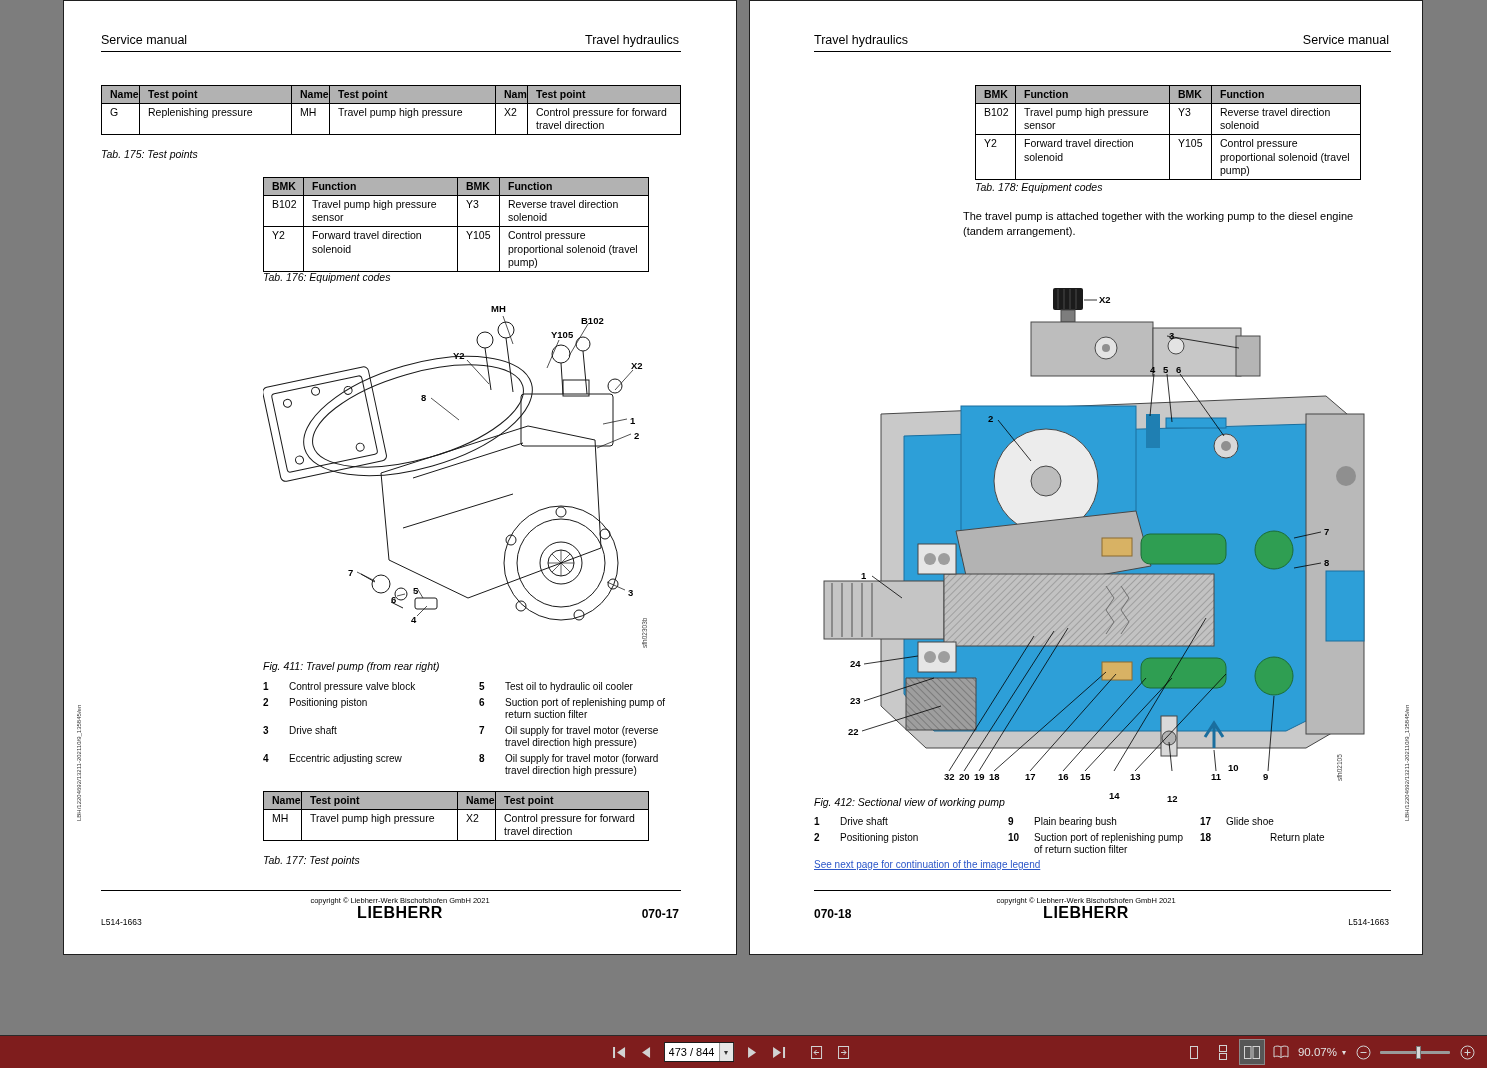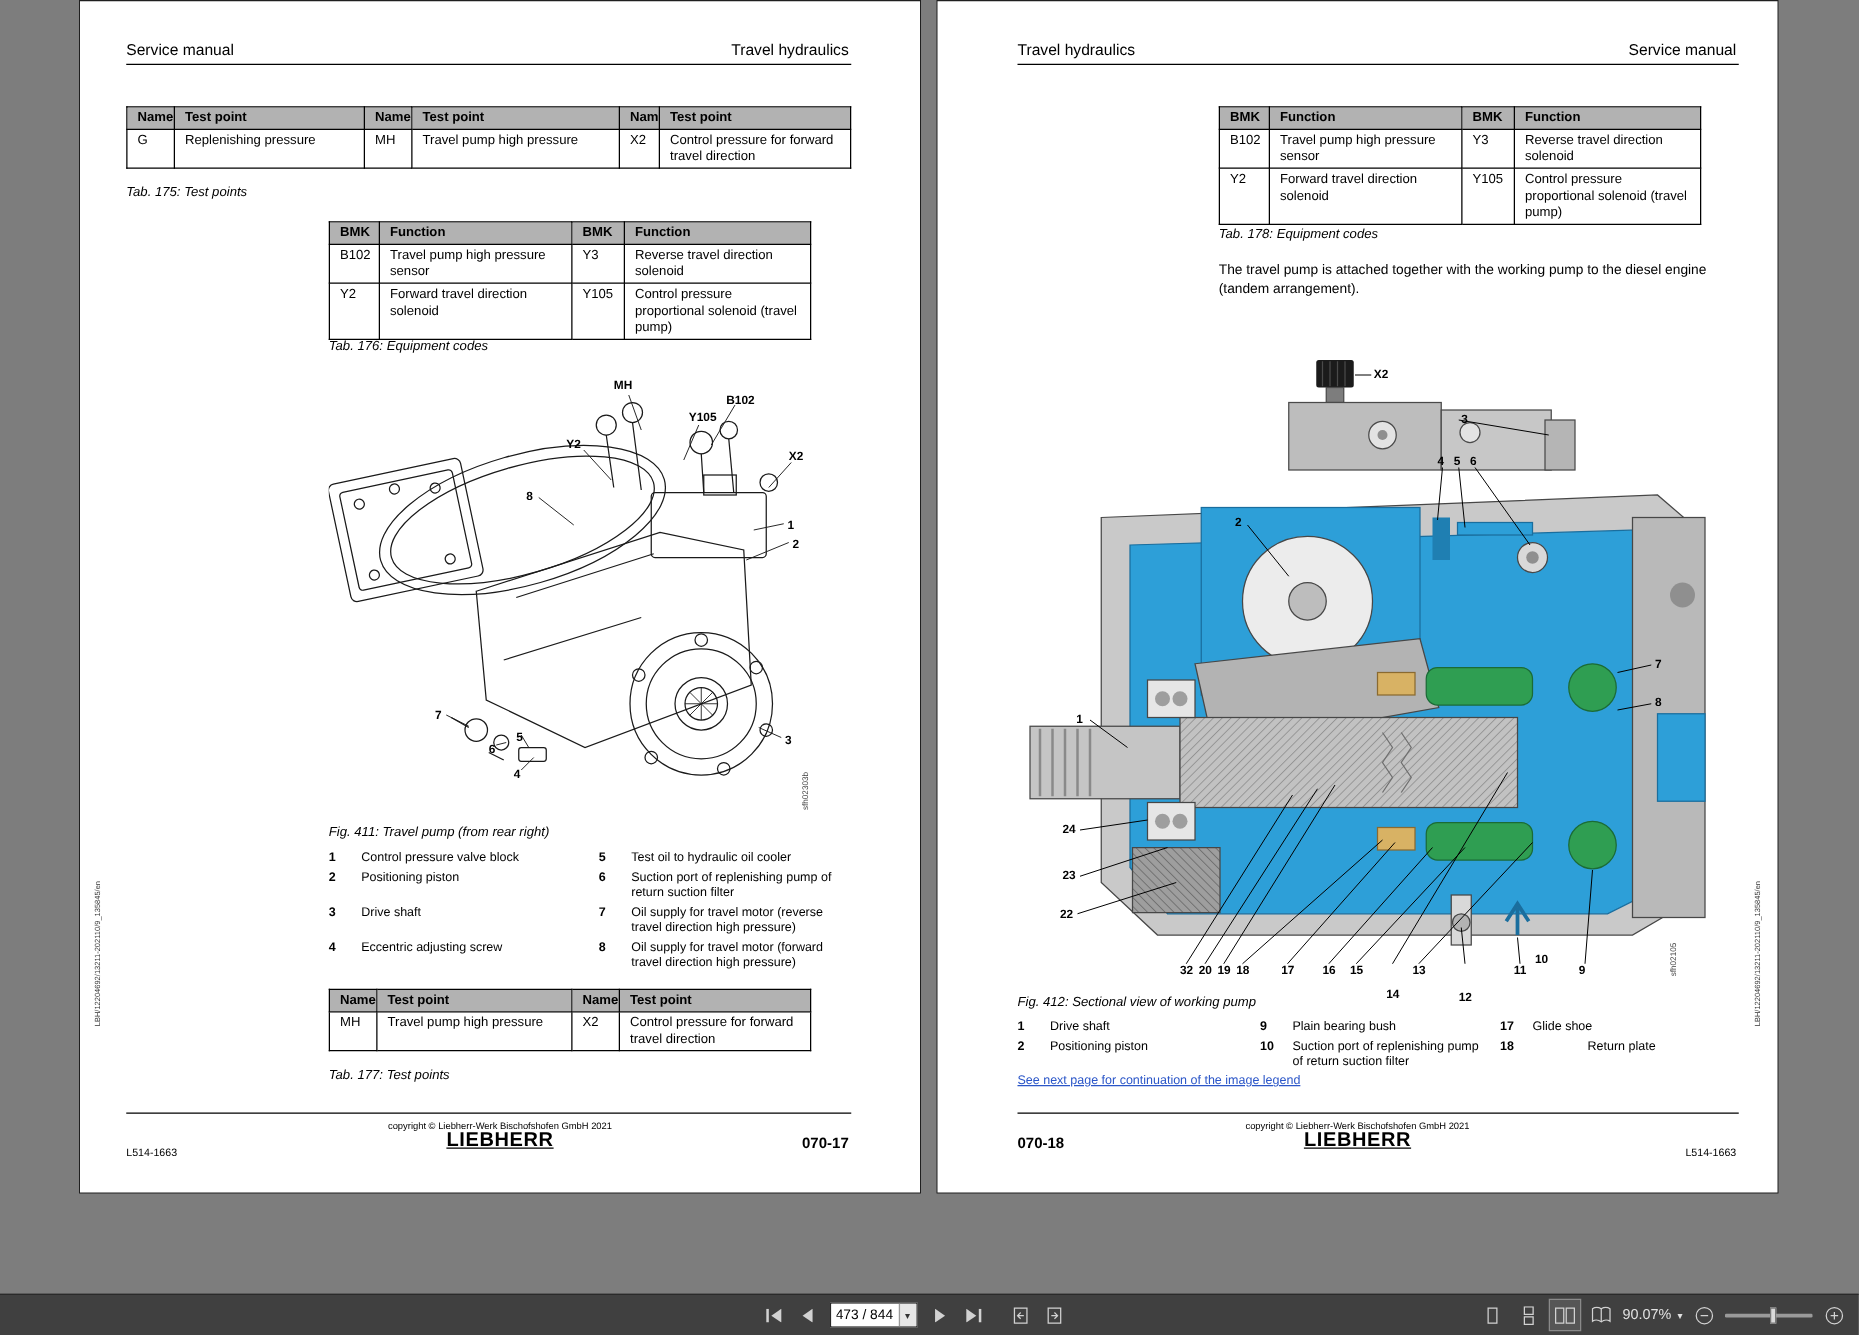--- a/index.html
+++ b/index.html
@@ -24,28 +24,28 @@
   .callout { position:absolute; font-size:9.5px; font-weight:bold; white-space:nowrap; }
 
   .legend-item { display:flex; font-size:10px; line-height:1.25; margin-bottom:3px; }
   .legend-item b { width:26px; flex:none; }
   .lrow { display:grid; grid-template-columns:216px 1fr; align-items:start; }
 
   .para { position:absolute; font-size:11px; line-height:1.35; }
   .note-link { position:absolute; font-size:10px; color:#2b56c8; text-decoration:underline; white-space:nowrap; cursor:pointer; }
 
   .footer-copy { position:absolute; width:100%; text-align:center; font-size:7.5px; }
-  .logo { position:absolute; width:100%; text-align:center; font-size:16px; font-weight:bold; letter-spacing:.5px;text-decoration:underline; }
+  .logo { position:absolute; width:100%; text-align:center; font-size:16px; font-weight:bold; letter-spacing:.5px; }
   .page-num { position:absolute; font-size:12px; font-weight:bold; }
   .doc-code { position:absolute; font-size:8.5px; }
   .margin-code { position:absolute; font-size:6px; color:#333; writing-mode:vertical-rl; transform:rotate(180deg); }
   .img-code { position:absolute; font-size:6.5px; color:#444; writing-mode:vertical-rl; transform:rotate(180deg); }
 
   
-  .toolbar { position:absolute; left:0; right:0; bottom:0; height:33px; background:#404040; border-top:1px solid #2a2a2a; }
+  .toolbar { position:absolute; left:0; right:0; bottom:0; height:33px; background:#7f1d1d; border-top:1px solid #2a2a2a; }
   .toolbar button { background:none; border:none; width:24px; height:24px; display:inline-flex; align-items:center; justify-content:center; color:#d2d2d2; cursor:default; }
   .nav-group { position:absolute; left:50%; top:0; height:100%; transform:translateX(-55%); display:flex; align-items:center; gap:3px; }
   .zoom-group { position:absolute; right:8px; top:0; height:100%; display:flex; align-items:center; gap:5px; }
   .page-box { display:flex; align-items:center; background:#fff; border:1px solid #1c1c1c; height:20px; margin:0 3px; }
   .page-box input { width:54px; height:18px; border:none; outline:none; font-size:11px; padding:0 4px; font-family:"Liberation Sans", sans-serif; }
   .page-box .caret { width:14px; height:18px; border-left:1px solid #9a9a9a; background:#e6e6e6; color:#333; font-size:8px; display:flex; align-items:center; justify-content:center; }
   .zoom-text { color:#e2e2e2; font-size:11.5px; }
   .vm.active { background:#565656; outline:1px solid #8a8a8a; }
   .slider { width:70px; height:3px; background:#9a9a9a; position:relative; border-radius:1px; }
   .slider .handle { position:absolute; left:52%; top:-5px; width:5px; height:13px; background:#d9d9d9; border:1px solid #777; }
@@ -306,21 +306,21 @@
       <tr>
         <td>Y2</td>
         <td>Forward travel direction solenoid</td>
         <td>Y105</td>
         <td>Control pressure proportional solenoid (travel pump)</td>
       </tr>
     </tbody>
   </table>
   <div class="caption" style="left:225px;top:180px;">Tab. 178: Equipment codes</div>
 
-  <div class="para" style="left:225px;top:208px;width:415px;">The travel pump is attached together with the working pump to the diesel engine (tandem arrangement).</div>
+  <div class="para" style="left:213px;top:208px;width:415px;">The travel pump is attached together with the working pump to the diesel engine (tandem arrangement).</div>
 
   <div class="fig" style="left:56px;top:285px;width:590px;height:500px;">
     <svg width="590" height="500" viewBox="0 0 590 500">
       <defs>
         <pattern id="hatchA" width="5" height="5" patternUnits="userSpaceOnUse" patternTransform="rotate(45)">
           <rect width="5" height="5" fill="#c2c2c2"></rect>
           <line x1="0" y1="0" x2="0" y2="5" stroke="#949494" stroke-width="1.5"></line>
         </pattern>
         <pattern id="hatchB" width="5" height="5" patternUnits="userSpaceOnUse" patternTransform="rotate(-45)">
           <rect width="5" height="5" fill="#9e9e9e"></rect>

